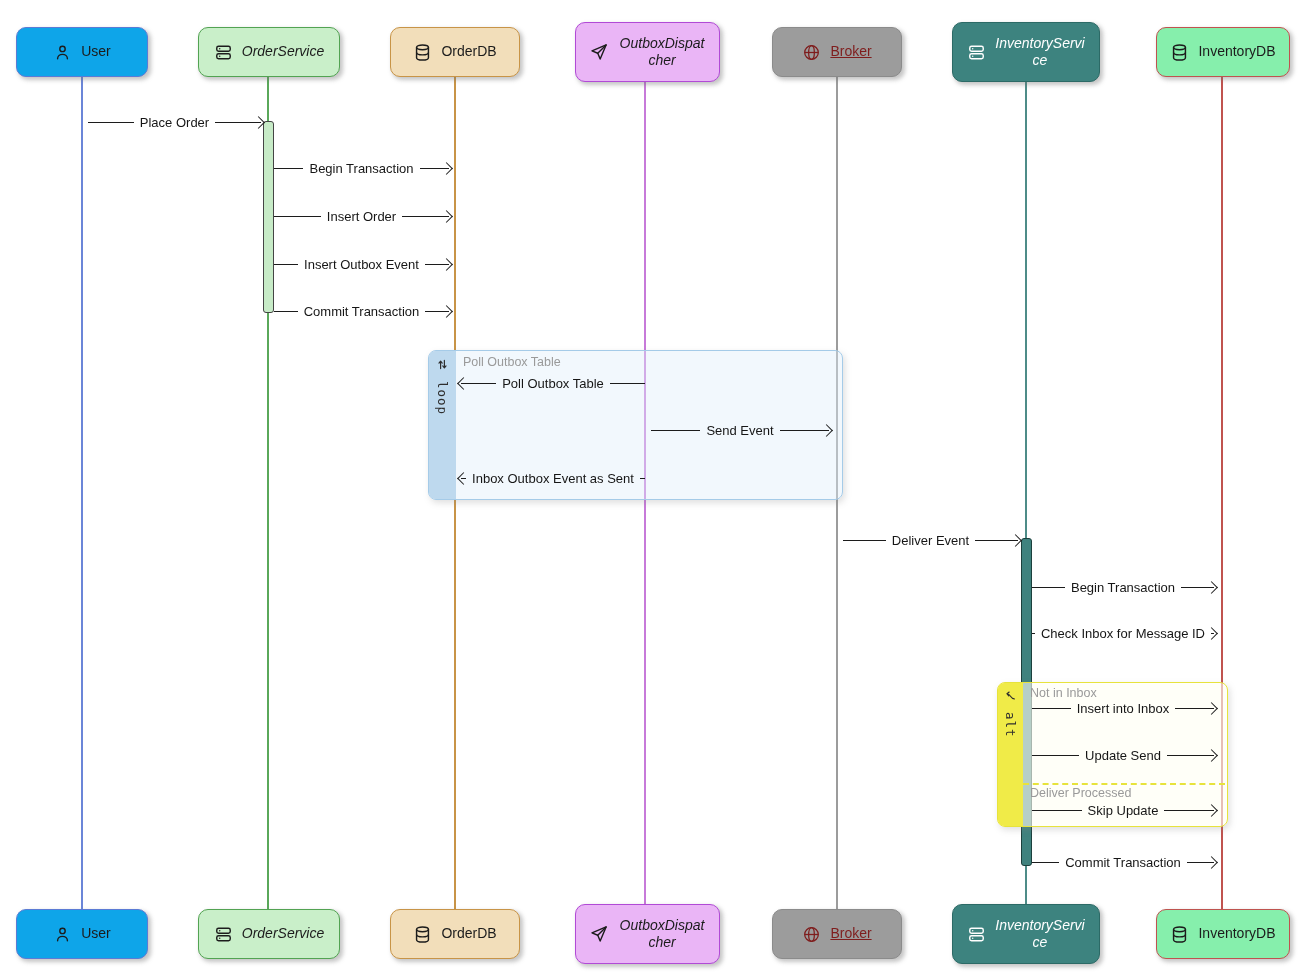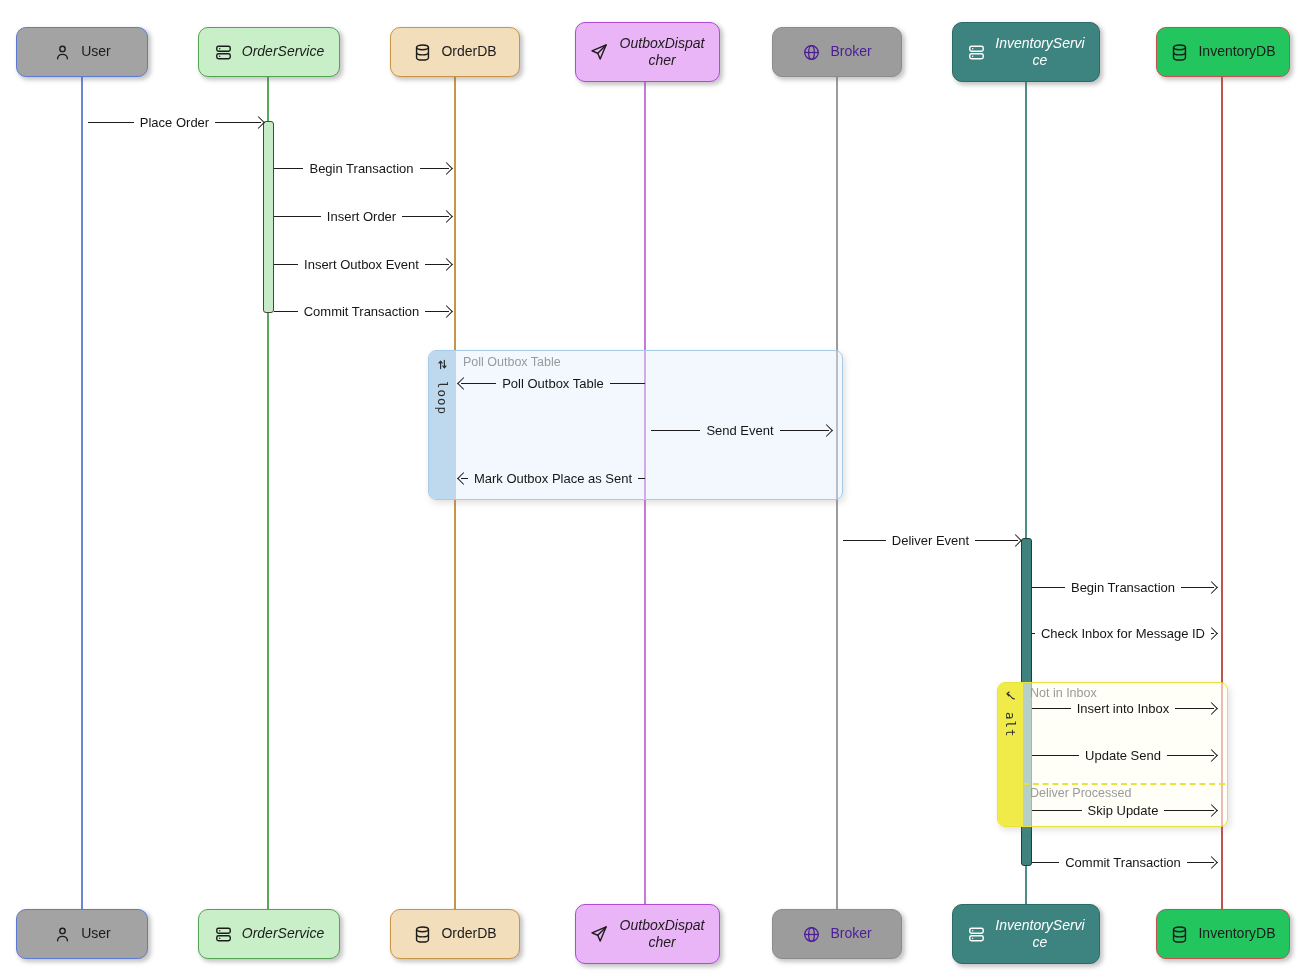--- a/index.html
+++ b/index.html
@@ -32,27 +32,27 @@
             transform:rotate(45deg); margin-left:-7px; }
   .head-l { flex:none; width:8px; height:8px; border-top:1.6px solid #1c1c1c; border-left:1.6px solid #1c1c1c;
             transform:rotate(-45deg); margin-right:-7px; }
   
   .actor { position:absolute; display:flex; align-items:center; justify-content:center; gap:9px;
            border-radius:10px; border:1.5px solid; box-sizing:border-box; z-index:5;
            box-shadow:2.5px 2.5px 4px rgba(110,110,110,.4); font-size:14px; background:#fff; }
   .actor .aicon { display:flex; align-items:center; }
   .actor .alabel { text-align:center; line-height:1.22; }
   .wrap .alabel { word-break:break-all;font-style:italic; }
-  .c-user    { background:#a3a3a3; border-color:#5b7bd5; color:#1c1c1c; }
+  .c-user    { background:#0ea5e9; border-color:#5b7bd5; color:#1c1c1c; }
   .c-osvc    { background:#c9efc9; border-color:#52a352; color:#1c1c1c;font-style:italic; }
   .c-odb     { background:#f2deba; border-color:#c89447; color:#1c1c1c;align-items:center; }
   .c-outbox  { background:#eab5f6; border-color:#b14ad6; color:#1c1c1c; }
-  .c-broker  { background:#9c9c9c; border-color:#8b8b8b; color:#4c1d95; }
+  .c-broker  { background:#9c9c9c; border-color:#8b8b8b; color:#7f1d1d;text-decoration:underline; }
   .c-invsvc  { background:#3d837f; border-color:#2c6a66; color:#ffffff; }
-  .c-invdb   { background:#22c55e; border-color:#bf534f; color:#1c1c1c; }
+  .c-invdb   { background:#86efac; border-color:#bf534f; color:#1c1c1c; }
   .z1{z-index:1}.z2{z-index:2}.z3{z-index:3}
 </style>
 </head>
 <body>
 
 <div id="canvas">
 
   <div class="lifeline z1" style="left:81px;background:#6b86d8"></div>
   <div class="lifeline z1" style="left:267px;background:#5aa85a"></div>
   <div class="lifeline z1" style="left:454px;background:#c89447"></div>
@@ -132,21 +132,21 @@
   </div>
   <div class="msg" style="left:651px;top:420px;width:180px">
     <div class="seg"></div>
     <span class="lbl">Send Event</span>
     <div class="seg"></div>
     <span class="head-r"></span>
   </div>
   <div class="msg" style="left:459px;top:468px;width:186px">
     <span class="head-l"></span>
     <div class="seg"></div>
-    <span class="lbl">Mark Outbox Place as Sent</span>
+    <span class="lbl">Inbox Outbox Event as Sent</span>
     <div class="seg"></div>
   </div>
   <div class="msg" style="left:843px;top:530px;width:177px">
     <div class="seg"></div>
     <span class="lbl">Deliver Event</span>
     <div class="seg"></div>
     <span class="head-r"></span>
   </div>
   <div class="msg" style="left:1032px;top:577px;width:184px">
     <div class="seg"></div>

